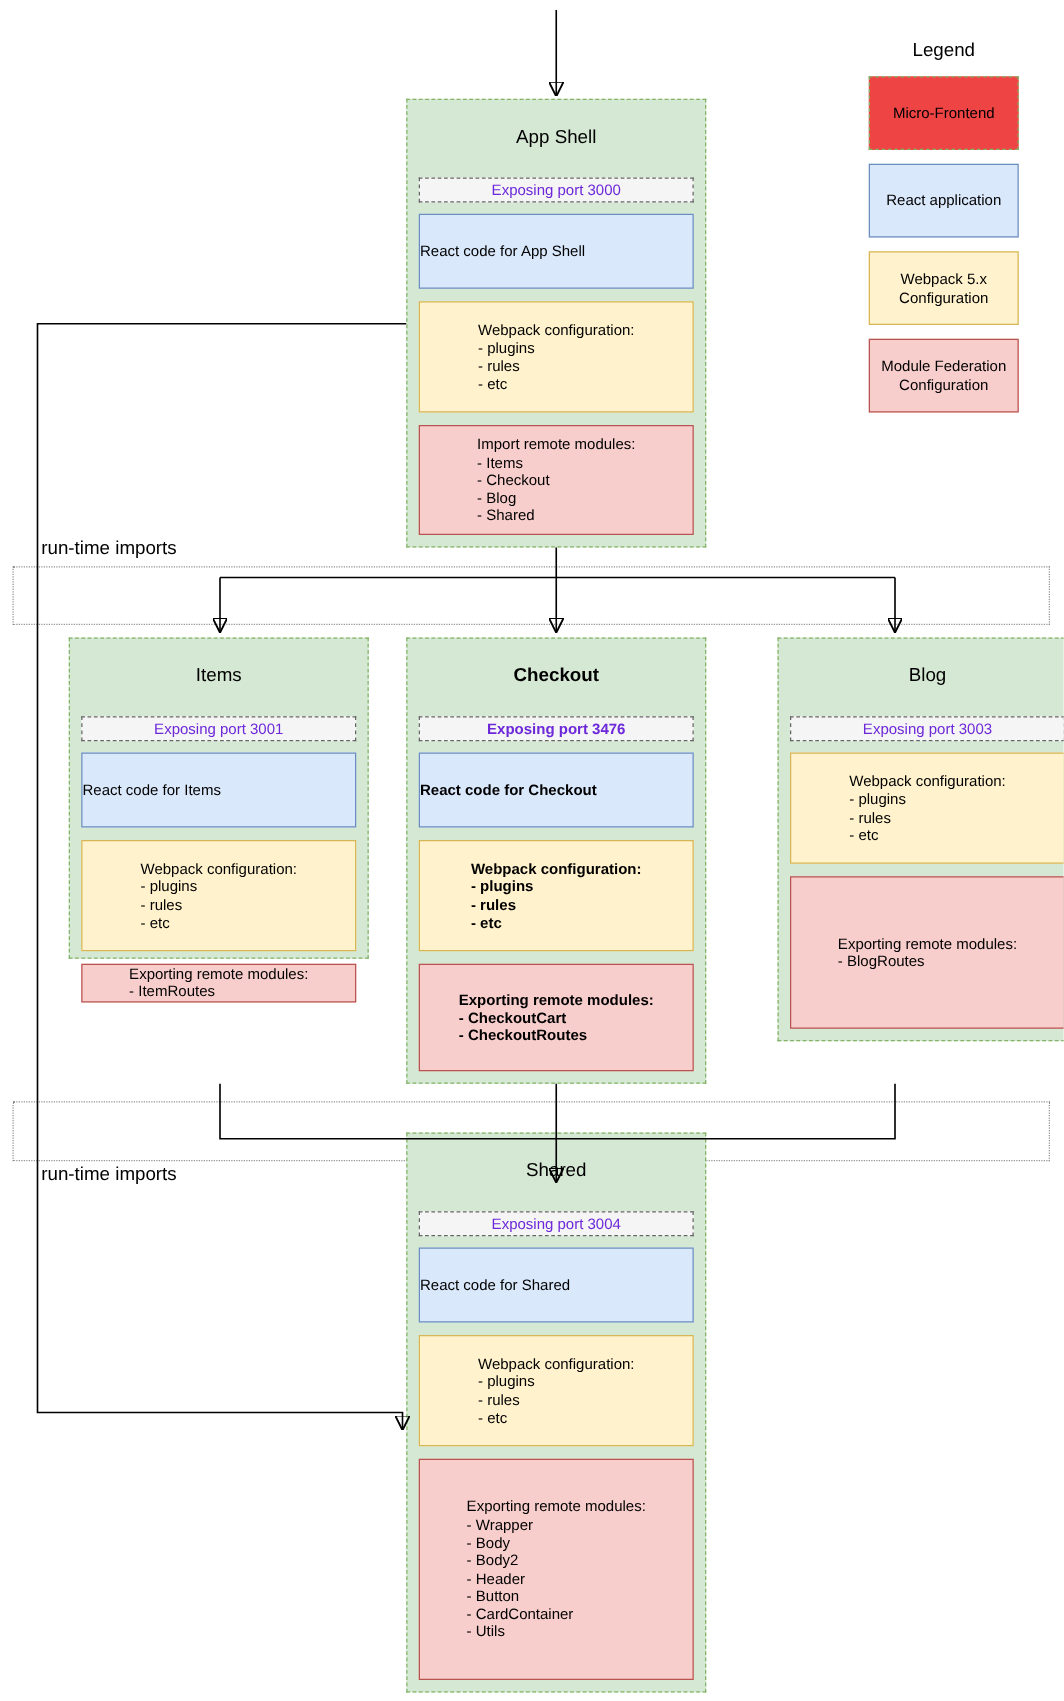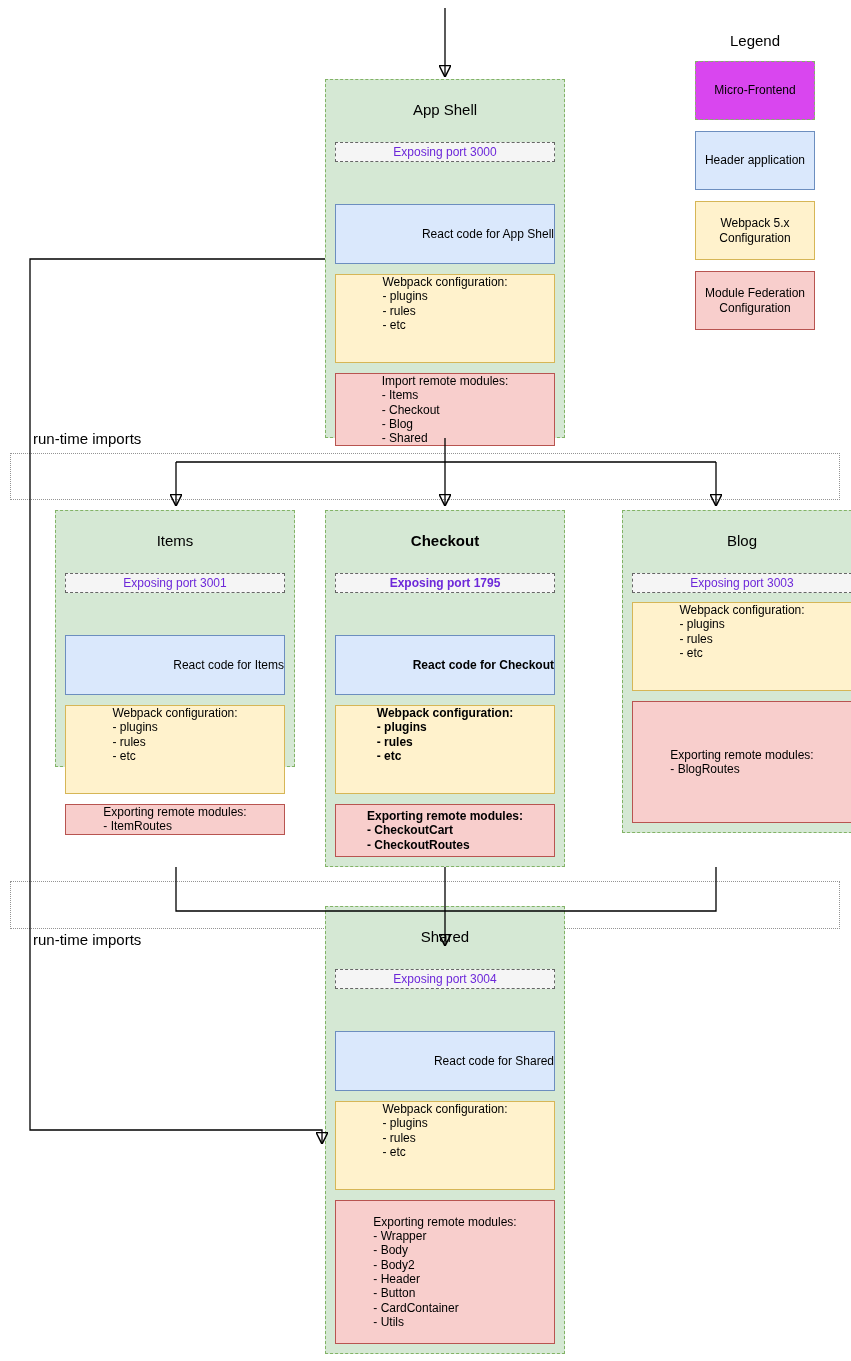--- a/index.html
+++ b/index.html
@@ -45,31 +45,31 @@
   }
   .react-box {
     flex: 0 0 auto;
     height: 60px;
     box-sizing: border-box;
     background: #dae8fc;
     border: 1px solid #6c8ebf;
     font-size: 12px;
     display: flex;
     align-items: center;
-    justify-content: flex-end;
+    justify-content: flex-start;
     margin-bottom: 10px;
-    margin-top: 33px;
   }
   .webpack-box {
     flex: 0 0 auto;
     height: 89px;
     box-sizing: border-box;
     background: #fff2cc;
     border: 1px solid #d6b656;
     display: flex;
+    align-items: center;
     justify-content: center;
     margin-bottom: 10px;
   }
   .federation-box {
     flex: 1 1 auto;
     box-sizing: border-box;
     background: #f8cecc;
     border: 1px solid #b85450;
     display: flex;
     align-items: center;
@@ -100,21 +100,21 @@
     box-sizing: border-box;
     margin-bottom: 11px;
     display: flex;
     align-items: center;
     justify-content: center;
     text-align: center;
     font-size: 12px;
     line-height: 14.3px;
   }
   .legend-item span { white-space: pre-line; }
-  .li-green  { background: #d946ef; border: 1px dashed #82b366; }
+  .li-green  { background: #ef4444; border: 1px dashed #82b366; }
   .li-blue   { background: #dae8fc; border: 1px solid #6c8ebf; }
   .li-yellow { background: #fff2cc; border: 1px solid #d6b656; }
   .li-red    { background: #f8cecc; border: 1px solid #b85450; }
 
   
   .band {
     position: absolute;
     left: 10px;
     width: 830px;
     box-sizing: border-box;
@@ -195,21 +195,21 @@
     </div>
     <div class="federation-box">
       <div class="ml">Exporting remote modules:
 - ItemRoutes</div>
     </div>
   </div>
 
   <div class="mf-node" style="left:325px; top:510px; height:357px;font-weight:bold;">
     <div class="node-title">Checkout</div>
     <div class="port-box">
-      <span>Exposing port 1795</span>
+      <span>Exposing port 3476</span>
     </div>
     <div class="react-box">
       <span>React code for Checkout</span>
     </div>
     <div class="webpack-box">
       <div class="ml">Webpack configuration:
 - plugins
 - rules
 - etc</div>
     </div>
@@ -262,21 +262,21 @@
 - Utils</div>
     </div>
   </div>
 
   <div class="legend">
     <div class="legend-title">Legend</div>
     <div class="legend-item li-green">
       <span>Micro-Frontend</span>
     </div>
     <div class="legend-item li-blue">
-      <span>Header application</span>
+      <span>React application</span>
     </div>
     <div class="legend-item li-yellow">
       <span>Webpack 5.x
 Configuration</span>
     </div>
     <div class="legend-item li-red">
       <span>Module Federation
 Configuration</span>
     </div>
   </div>

